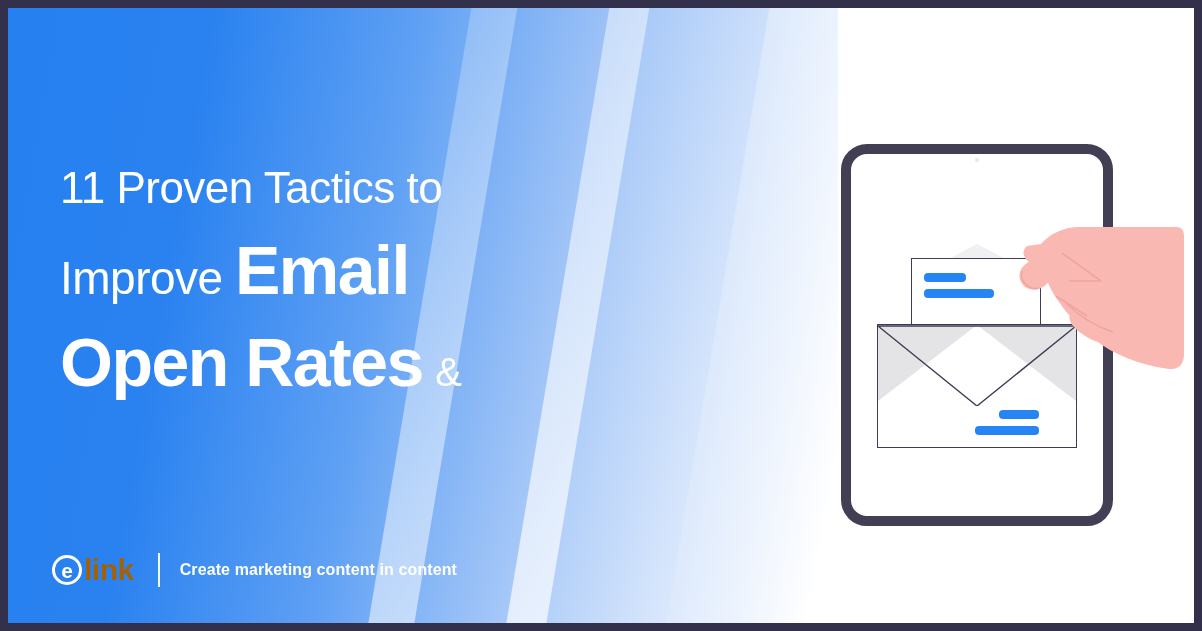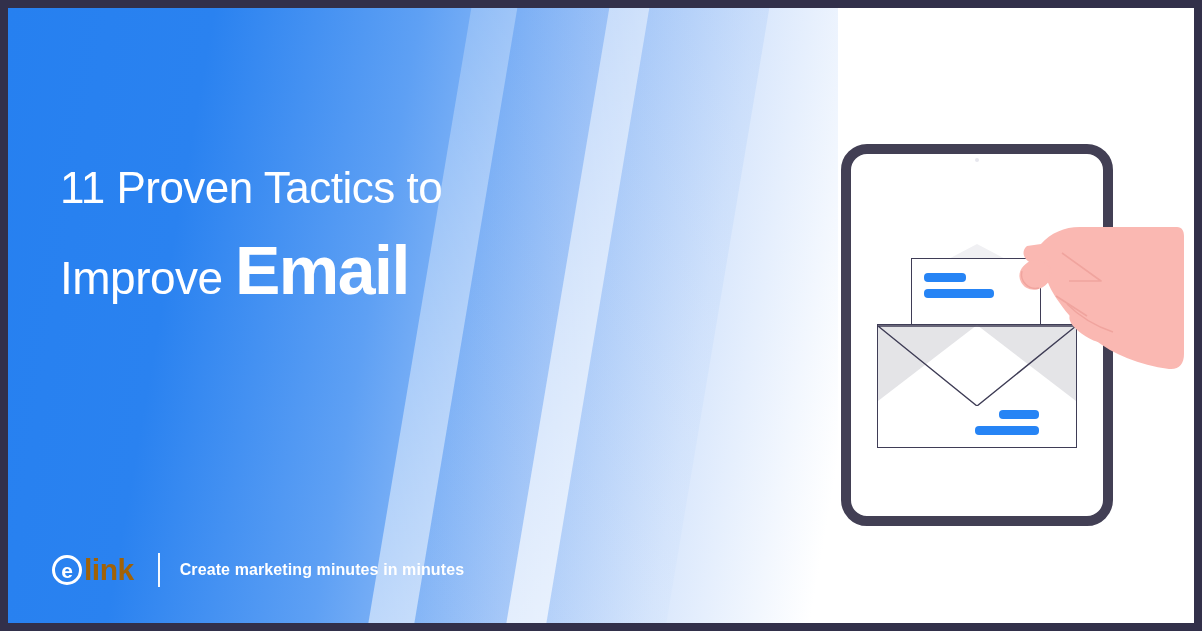--- a/index.html
+++ b/index.html
@@ -214,29 +214,33 @@
       <div class="stripe s3"></div>
       <div class="stripe s4"></div>
     </div>
 
     <div class="headline">
       <span class="hl-line l1">11 Proven Tactics to</span>
       <span class="hl-line l2">
         <span class="hl-light">Improve</span>
         <span class="hl-strong">Email</span>
       </span>
+      <span class="hl-line l3">
+        <span class="hl-strong">Open Rates</span>
+        <span class="amp">&amp;</span>
+      </span>
     </div>
 
     <div class="footer">
       <div class="logo-lockup">
         <span class="logo-e">e</span>
         <span class="logo-word">link</span>
       </div>
       <div class="divider"></div>
-      <span class="tagline">Create marketing minutes in minutes</span>
+      <span class="tagline">Create marketing content in content</span>
     </div>
 
     <div class="tablet">
       <div class="camera-dot"></div>
 
       <div class="screen">
 
         <div class="env">
 
           <div class="env-peak"></div>

